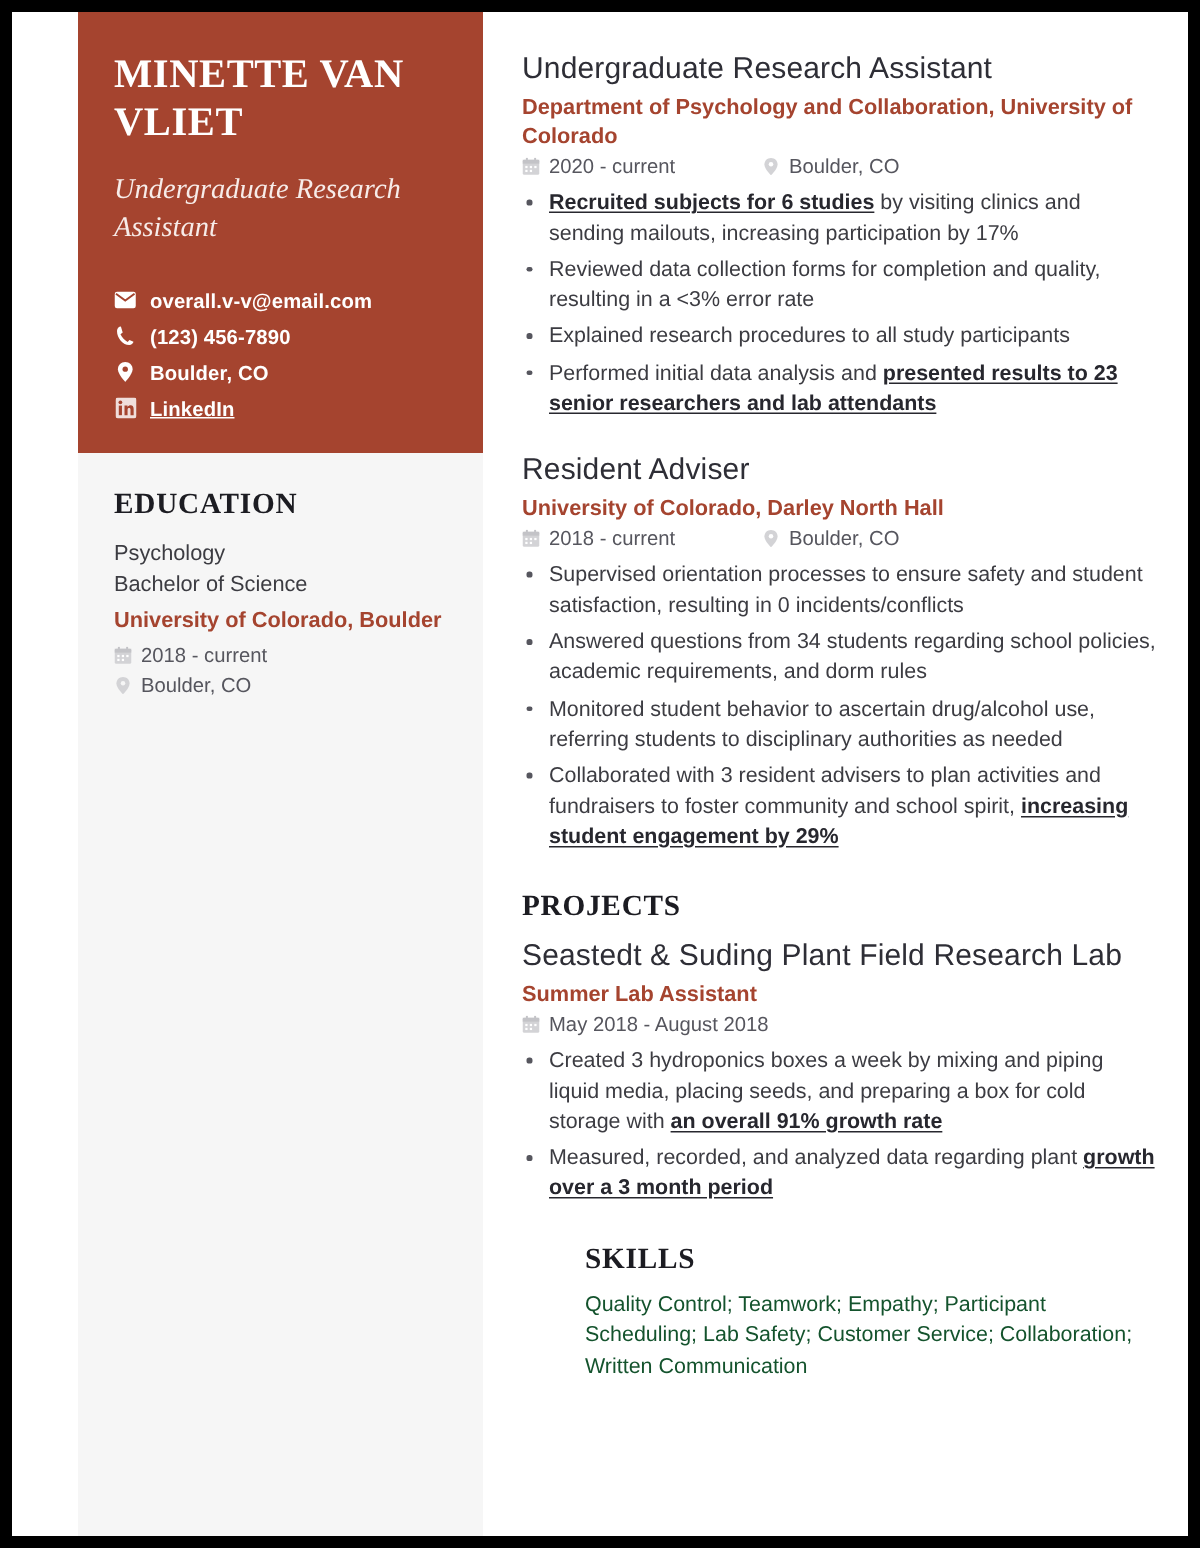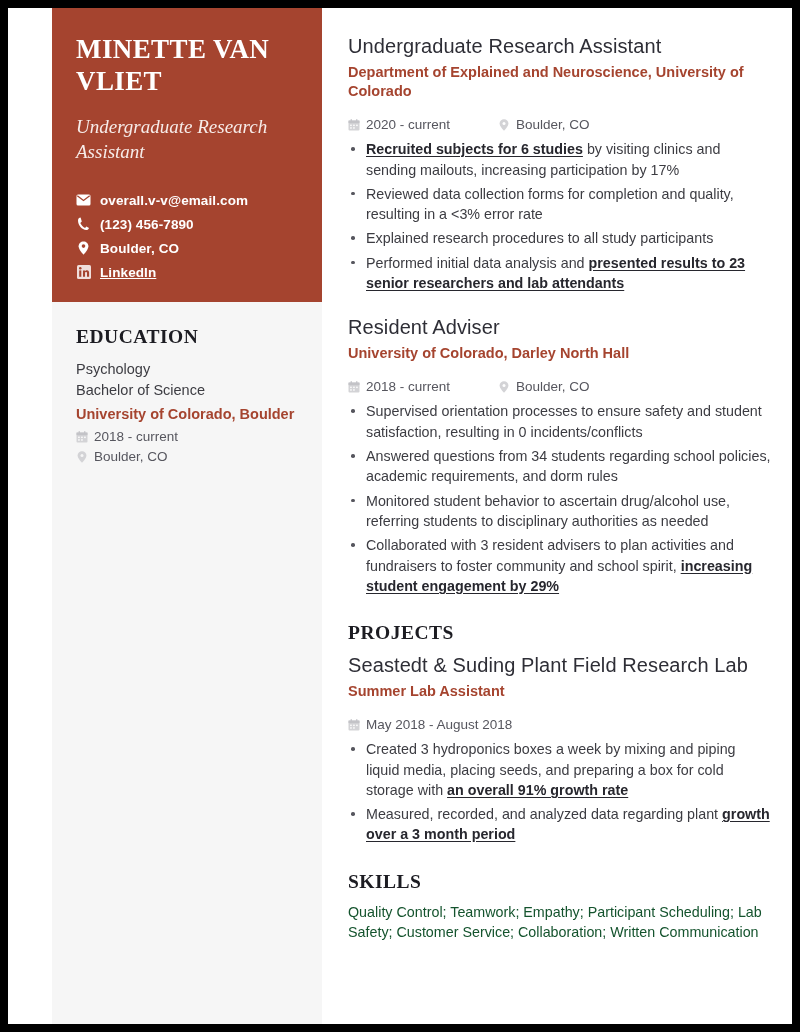--- a/index.html
+++ b/index.html
@@ -126,21 +126,21 @@
   .meta-icon svg { display: block; }
 
   
   .main {
     flex: 1;
     padding: 26px 20px 0 26px;
     background: #ffffff;
   }
 
   .sec { margin-bottom: 26px; }
-  .sec:last-child { margin-bottom: 0; }
+  .sec:last-child { margin-bottom: 0; margin-left: 42px; }
 
   .sec-heading {
     font-family: "Liberation Serif", serif;
     font-weight: bold;
     font-size: 19.5px;
     color: #1c1c22;
     letter-spacing: 0.5px;
     margin-bottom: 9px;
   }
 
@@ -159,24 +159,25 @@
     font-size: 14.5px;
     font-weight: bold;
     color: #a5442f;
     line-height: 1.32;
     margin-top: 4px;
   }
 
   .entry-meta {
     display: flex;
     align-items: flex-start;
-    margin-top: 16px;
+    margin-top: 2px;
     font-size: 13.5px;
     color: #56565e;
     font-weight: 300;
+    gap: 10px;
   }
   .entry-meta .meta-row { margin-top: 0; }
   .entry-meta .meta-row + .meta-row { margin-left: 48px; }
 
   ul.bullets {
     list-style: none;
     margin-top: 7px;
   }
 
   ul.bullets li {
@@ -307,21 +308,21 @@
     </div>
 
   </aside>
 
   <main class="main">
 
     <section class="sec">
 
       <div class="entry">
         <div class="entry-title">Undergraduate Research Assistant</div>
-        <div class="entry-org">Department of Explained and Neuroscience, University of Colorado</div>
+        <div class="entry-org">Department of Psychology and Collaboration, University of Colorado</div>
         <div class="entry-meta">
           <span class="meta-row">
             <span class="meta-icon">
               <svg width="12" height="12" viewBox="0 0 12 12">
                 <rect x="0.5" y="1.5" width="11" height="10" rx="1" fill="#d3d3d6"></rect>
                 <rect x="0.5" y="1.5" width="11" height="2.6" fill="#c3c3c7"></rect>
                 <rect x="2.6" y="0.2" width="1.3" height="2.4" fill="#c3c3c7"></rect>
                 <rect x="8.1" y="0.2" width="1.3" height="2.4" fill="#c3c3c7"></rect>
                 <rect x="2.2" y="5.6" width="1.5" height="1.5" fill="#ffffff"></rect>
                 <rect x="5.2" y="5.6" width="1.5" height="1.5" fill="#ffffff"></rect>

